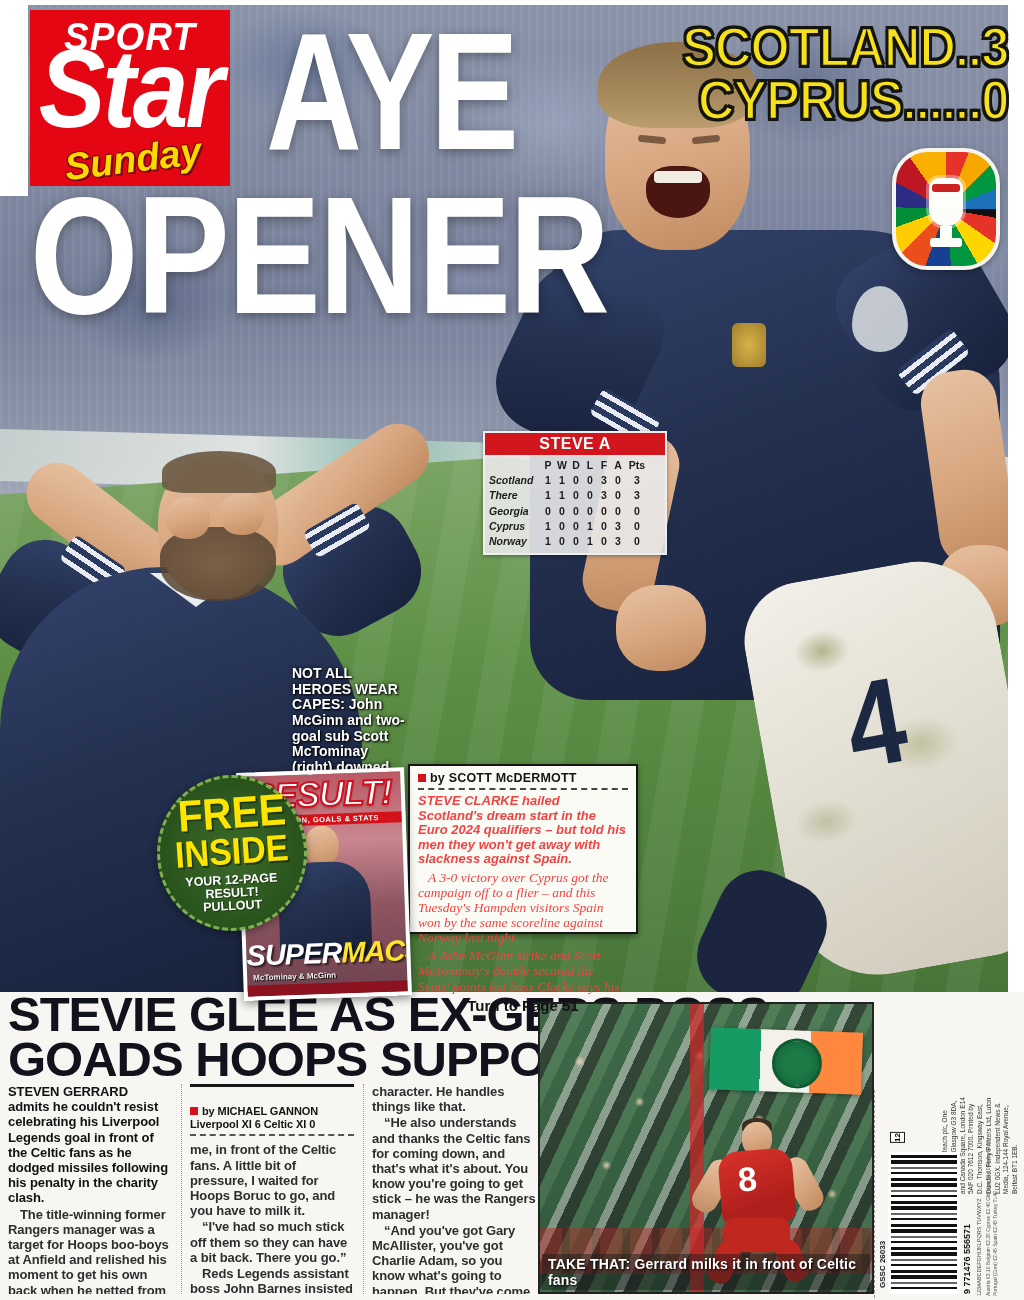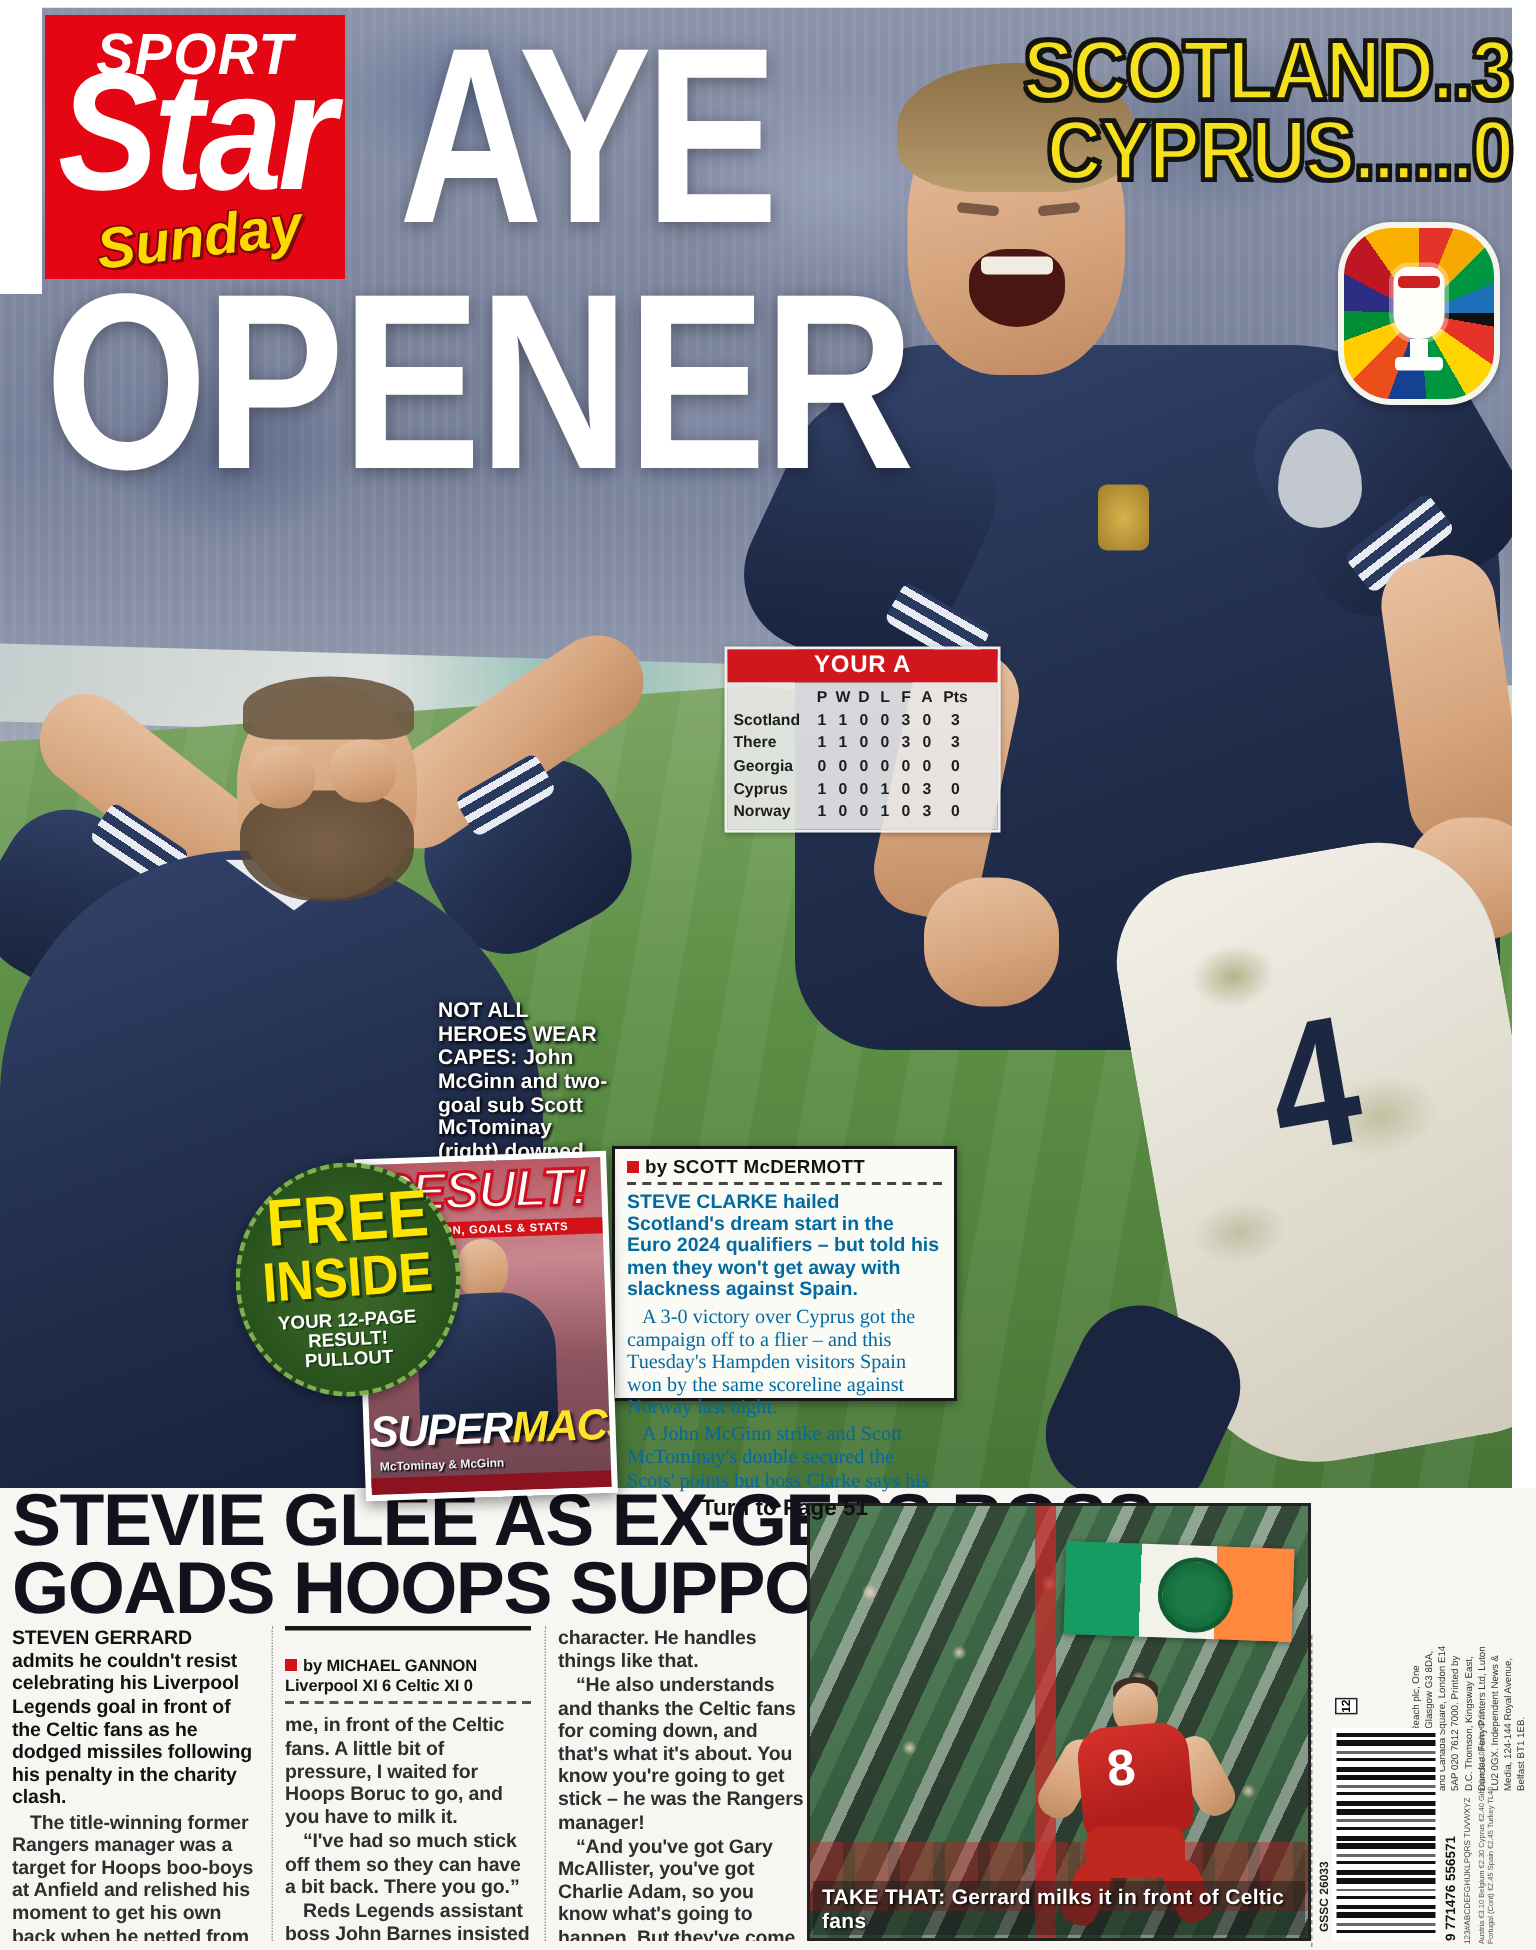--- a/index.html
+++ b/index.html
@@ -131,21 +131,21 @@
 
   
   .group{left:483px;top:431px;width:180px;z-index:26;border:2px solid #eee;
       box-shadow:0 1px 4px rgba(0,0,0,.35);}
   .group-head{background:#d2161e;color:#fff;font-size:16px;font-weight:700;text-align:center;
       padding:2px 0;letter-spacing:.5px;}
   .group-body{background:rgba(233,233,233,.9);padding:3px 4px 4px;}
   .grow{display:grid;grid-template-columns:52px repeat(6,14px) 24px;font-size:10.5px;
       font-weight:700;color:#1c1c1c;line-height:1.45;}
   .grow span{text-align:center;}
-  .grow .tname{text-align:left;}
+  .grow .tname{text-align:left;font-style:italic;}
 
   
   .stand{left:406px;top:592px;z-index:26;}
   .stand div{display:table;font-size:41px;font-weight:700;color:#fff;letter-spacing:-1px;
       transform:scaleX(.88);transform-origin:left top;line-height:1.0;
       border-bottom:4px solid #fff;padding:0 4px 3px 0;margin-bottom:8px;
       -webkit-text-stroke:1.3px #2c2c2c;
       text-shadow:2px 2px 3px rgba(0,0,0,.55);}
 
   
@@ -184,21 +184,21 @@
       text-shadow:1px 1px 1px #000;}
   .mag-strip{position:absolute;left:0;bottom:0;width:100%;height:11px;background:#8c1220;}
 
   
   .lead-box{left:408px;top:764px;width:230px;height:170px;background:#fbfbf6;z-index:27;
       border:2px solid #161616;box-shadow:0 2px 6px rgba(0,0,0,.4);
       padding:5px 8px 4px;box-sizing:border-box;}
   .byline{font-weight:700;font-size:12.5px;color:#141414;border-bottom:2px dashed #444;
       padding-bottom:3px;margin-bottom:4px;letter-spacing:.2px;}
   .redsq{display:inline-block;width:8px;height:8px;background:#d8101c;margin-right:4px;}
-  .lead-box p{margin:0 0 3px;font-size:13px;line-height:1.12;color:#0369a1;}
+  .lead-box p{margin:0 0 3px;font-size:13px;line-height:1.12;color:#ef4444;font-style:italic;}
   .lead-box p.boldlead{font-weight:700;font-family:"Liberation Sans",sans-serif;}
   .lead-box p.serif{font-family:"Liberation Serif",serif;text-indent:10px;font-size:13.5px;}
   .turnto{font-weight:700;font-size:15px;text-align:center;color:#111;margin-top:2px;}
 
   
   .bottom{position:absolute;left:0;top:992px;width:1024px;height:308px;background:#f7f6f2;}
   .b-headline{position:absolute;left:8px;top:0;font-weight:700;color:#12121c;
       font-size:49px;line-height:.92;letter-spacing:-1px;transform:scaleX(1.0);transform-origin:left top;}
   .cols{position:absolute;left:8px;top:92px;width:528px;height:210px;display:flex;}
   .col{width:170px;overflow:hidden;font-size:13px;font-weight:700;color:#2e2e2e;
@@ -341,21 +341,21 @@
   </div>
 
   <div class="euro abs">
     <div class="t-body"></div>
     <div class="t-band"></div>
     <div class="t-stem"></div>
     <div class="t-base"></div>
   </div>
 
   <div class="group abs">
-    <div class="group-head">YOUR A</div>
+    <div class="group-head">STEVE A</div>
     <div class="group-body">
         <div class="grow">
           <span class="tname"></span>
           <span>P</span>
           <span>W</span>
           <span>D</span>
           <span>L</span>
           <span>F</span>
           <span>A</span>
           <span>Pts</span>

